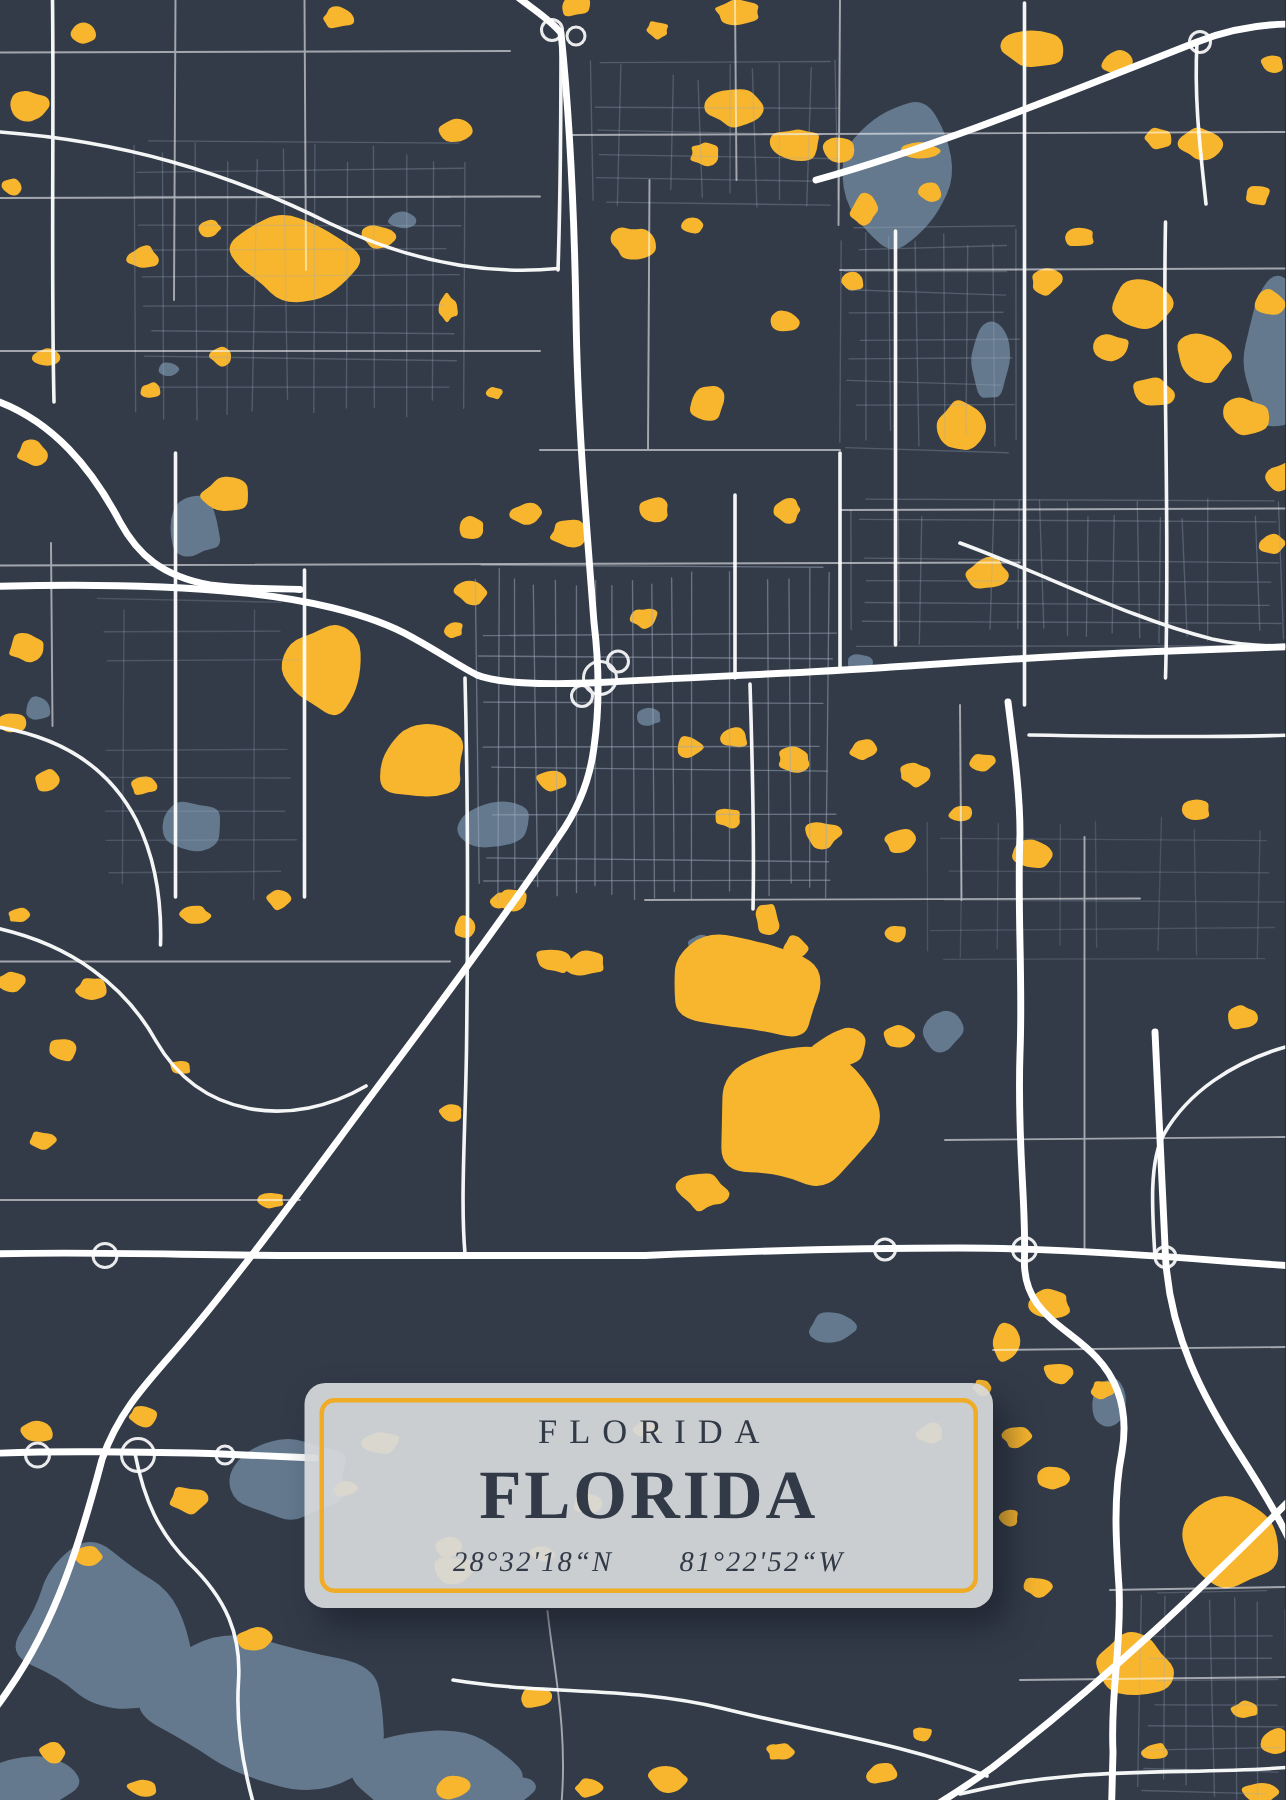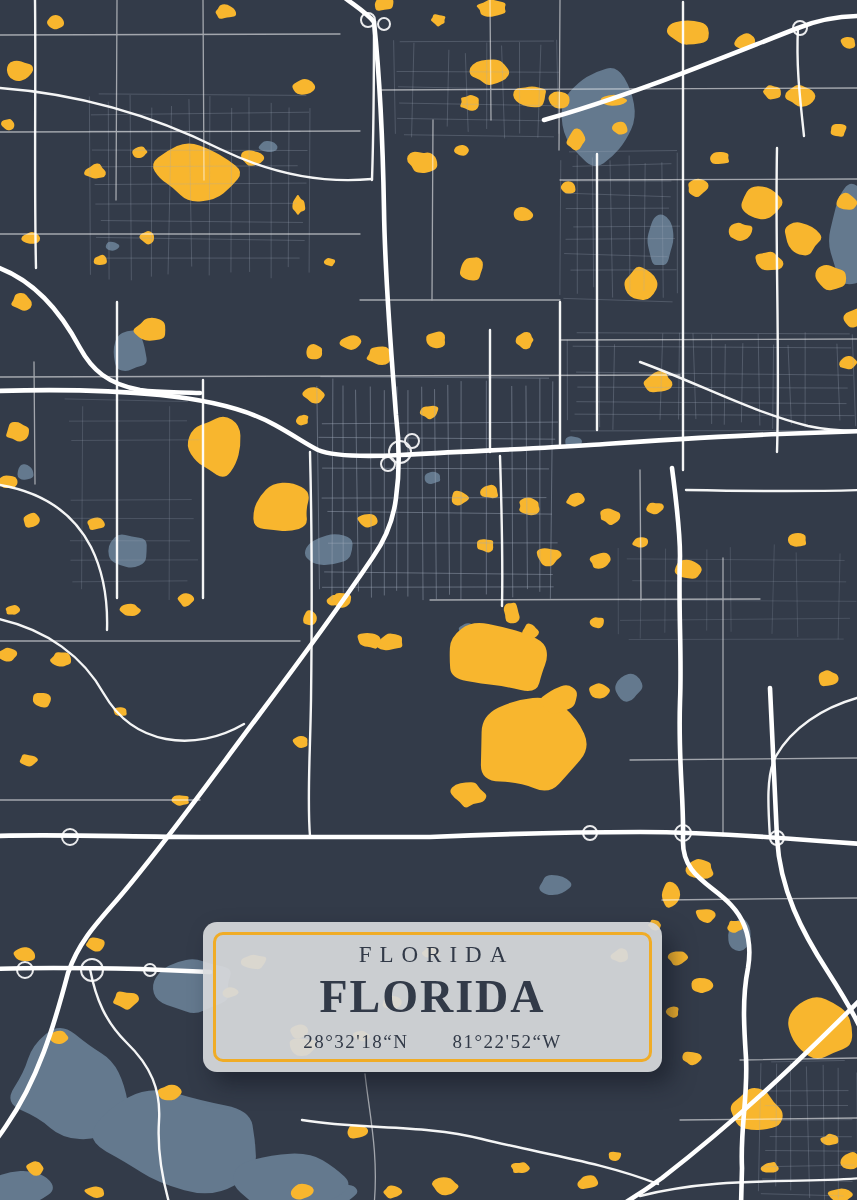--- a/index.html
+++ b/index.html
@@ -8,21 +8,21 @@
   svg{position:absolute;left:0;top:0;display:block;}
   .title-card{position:absolute;left:203px;top:922px;width:459px;height:150px;
       background:rgba(215,217,220,0.93);border-radius:14px;
       box-shadow:10px 12px 22px rgba(16,20,30,0.50);}
   .card-frame{position:absolute;left:10px;top:10px;right:10px;bottom:10px;
       border:3.5px solid #F0AC26;border-radius:10px;
       display:flex;flex-direction:column;align-items:center;justify-content:center;
       color:#323A48;}
   .state{font-size:23px;letter-spacing:8px;text-indent:8px;line-height:28px;}
   .city{font-size:46px;font-weight:700;letter-spacing:2px;line-height:50px;margin-top:3px;}
-  .coords{display:flex;gap:44px;font-size:19px;letter-spacing:1.5px;margin-top:9px;}
+  .coords{display:flex;gap:44px;font-size:19px;letter-spacing:1.5px;margin-top:9px;font-style:italic;}
 </style>
 </head>
 <body>
 
 <div class="stage">
   <svg id="map" width="857" height="1200" viewBox="0 0 857 1200">
       <rect x="0" y="0" width="857" height="1200" fill="#333B49"></rect>
       <g fill="#64798E">
         <path d="M633.9,103.8Q636.5,118.0 631.1,129.6Q625.7,141.3 619.1,149.1Q612.6,156.9 603.7,163.2Q594.8,169.5 586.2,162.0Q577.6,154.5 570.0,144.0Q562.5,133.6 561.7,117.7Q560.9,101.8 569.5,92.1Q578.1,82.4 586.7,77.0Q595.3,71.7 606.1,68.7Q616.9,65.6 624.1,77.6Q631.3,89.6 633.9,103.8Z"></path>
         <path d="M673.2,232.7Q673.9,240.0 672.1,246.0Q670.3,251.9 668.8,258.4Q667.2,264.9 663.6,264.9Q660.0,264.9 656.3,265.1Q652.7,265.4 651.1,258.8Q649.5,252.2 648.1,246.1Q646.8,240.0 648.3,234.1Q649.8,228.3 651.7,223.0Q653.6,217.8 656.8,215.7Q660.0,213.6 663.4,214.9Q666.9,216.2 669.7,220.8Q672.6,225.4 673.2,232.7Z"></path>

